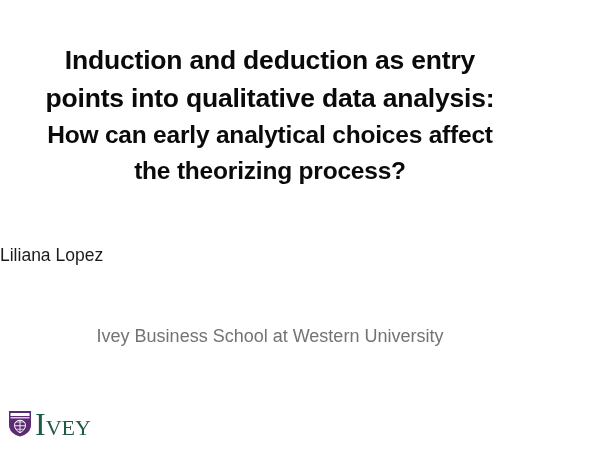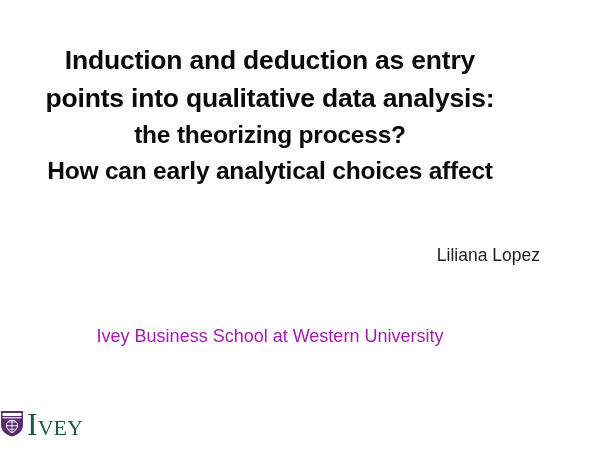--- a/index.html
+++ b/index.html
@@ -44,57 +44,57 @@
     font-size: 24.5px;
     line-height: 36px;
   }
 
   
   .author {
     position: absolute;
     left: 0;
     right: 0;
     top: 243px;
-    text-align: right;
+    text-align: left;
     font-size: 17.5px;
     font-weight: normal;
     color: #1c1c1c;
     line-height: 24px;
   }
 
   
   .affiliation {
     position: absolute;
     left: 0;
     right: 0;
     top: 324px;
     text-align: center;
     font-size: 18px;
     font-weight: normal;
-    color: #a21caf;
+    color: #737373;
     line-height: 25px;
   }
 
   
   .conference {
     position: absolute;
     left: 0;
     right: 0;
     top: 383px;
     text-align: center;
     font-size: 18.5px;
     font-weight: normal;
     color: #1c1c1c;
     line-height: 26px;
   }
 
   
   .logo {
     position: absolute;
-    left: 0;
+    left: 8px;
     top: 404px;
     display: flex;
     align-items: center;
     height: 38px;
     justify-content: space-between;
   }
   .logo-shield {
     width: 24px;
     height: 27px;
     display: block;
@@ -113,22 +113,22 @@
   }
 </style>
 </head>
 <body>
 
 <div class="slide">
 
   <div class="title-block">
     <span class="title-line big">Induction and deduction as entry</span>
     <span class="title-line big">points into qualitative data analysis:</span>
+    <span class="title-line small">How can early analytical choices affect</span>
     <span class="title-line small">the theorizing process?</span>
-    <span class="title-line small">How can early analytical choices affect</span>
   </div>
 
   <div class="author">Liliana Lopez</div>
 
   <div class="affiliation">Ivey Business School at Western University</div>
 
 
   <div class="logo">
     <svg class="logo-shield" viewBox="0 0 48 54" aria-hidden="true">
       <path d="M2 2 H46 V30 C46 42 36 50 24 53 C12 50 2 42 2 30 Z" fill="#5b2b72"></path>

